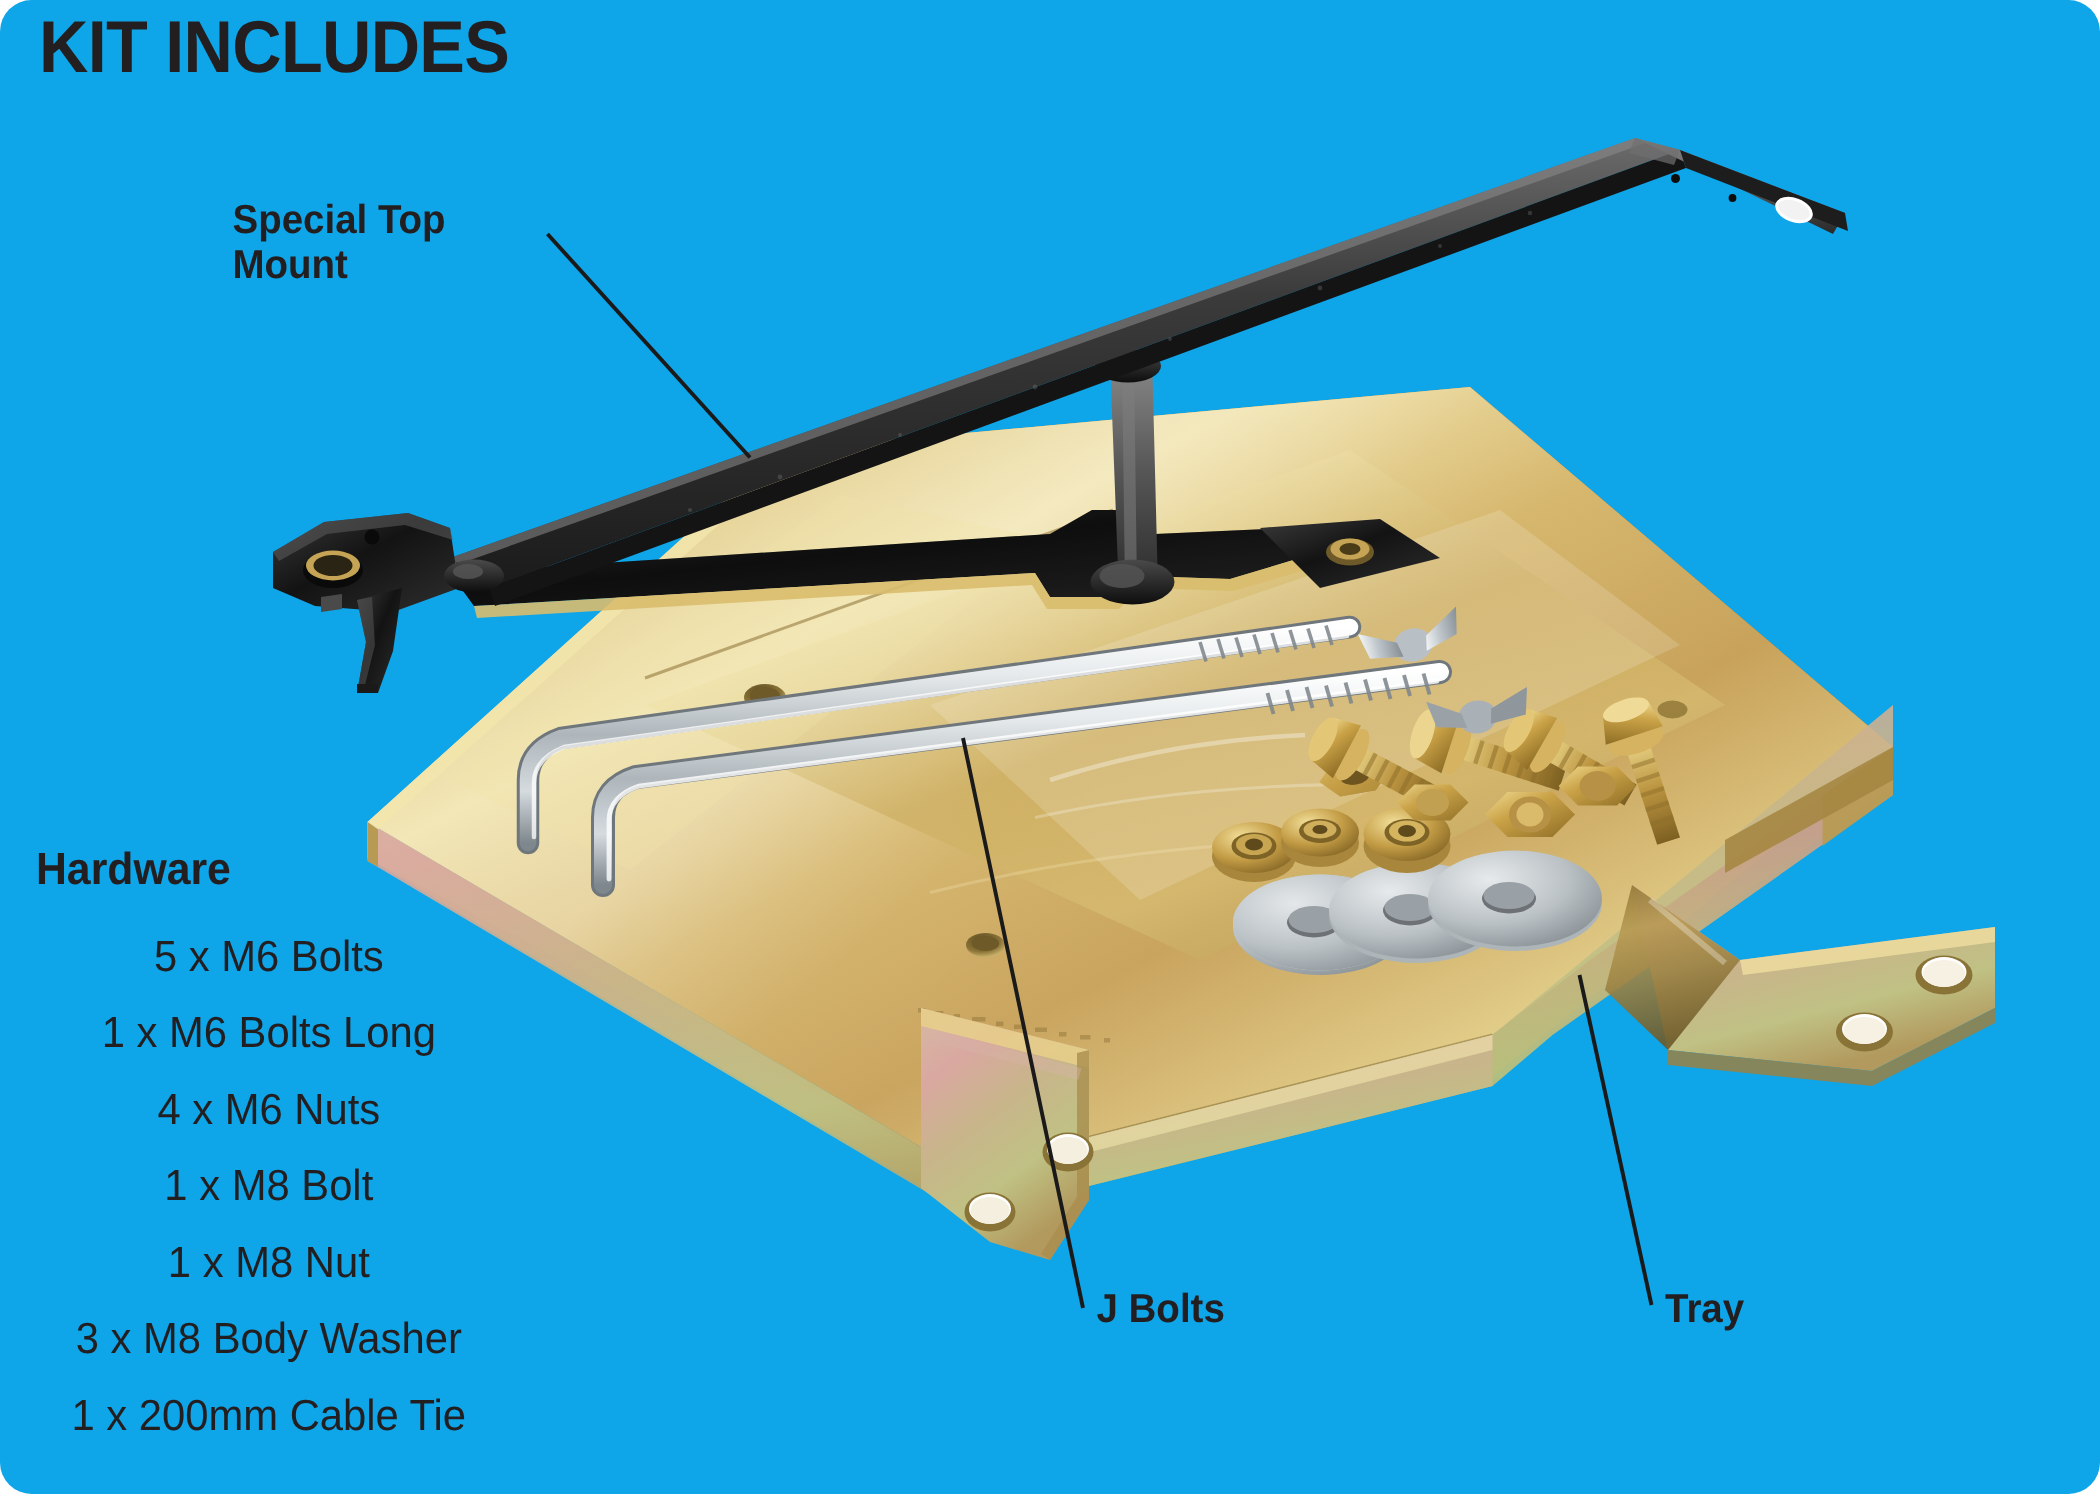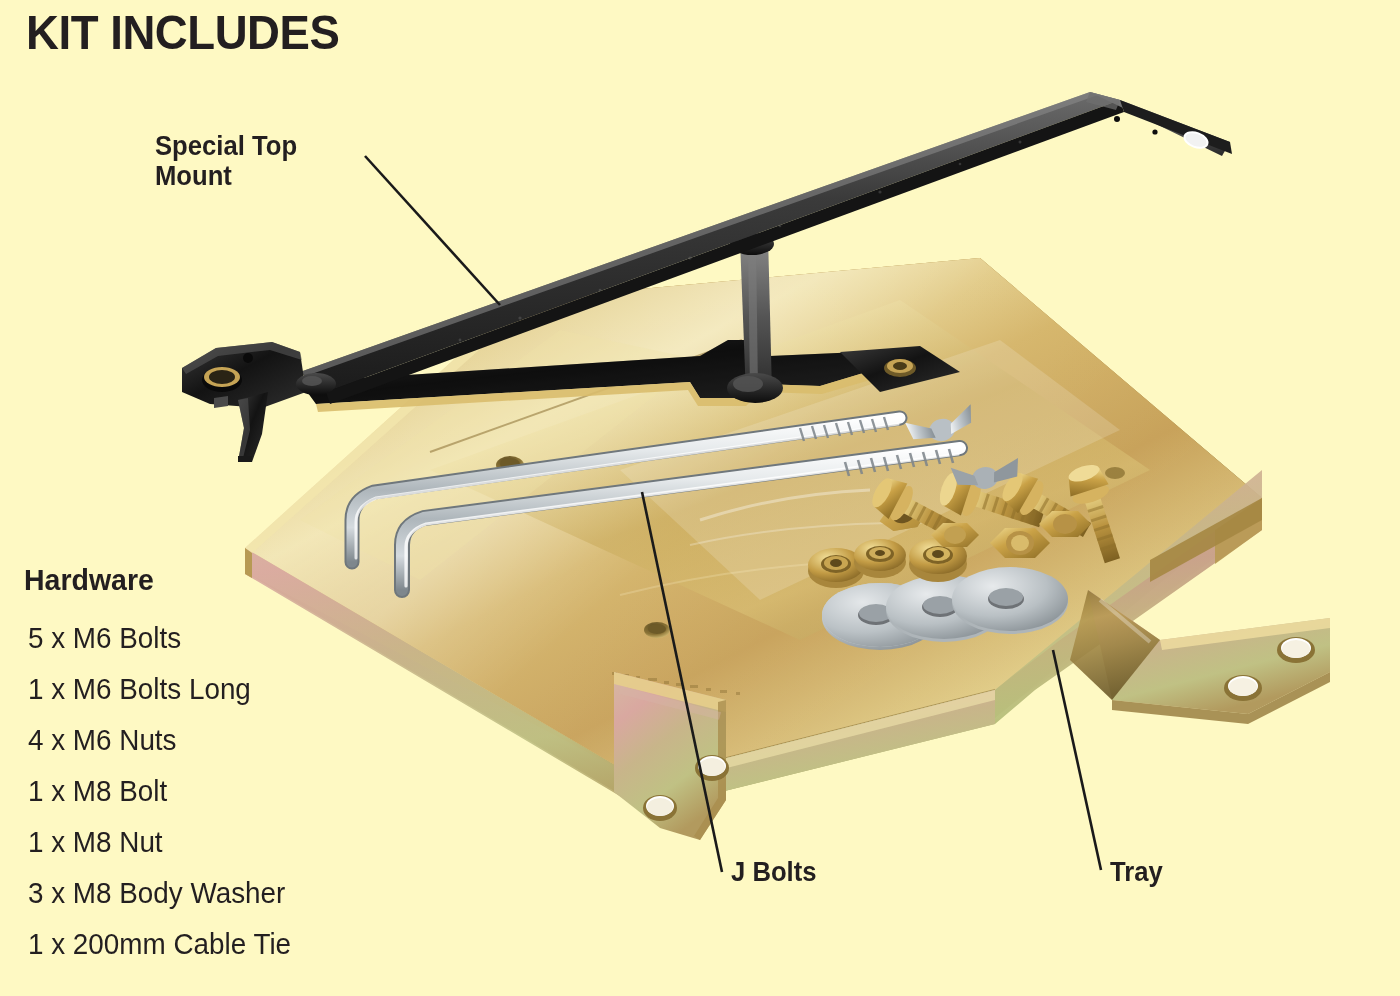--- a/index.html
+++ b/index.html
@@ -1,34 +1,34 @@
 <!DOCTYPE html>
 <html><head>
 <meta charset="utf-8">
 <style>
   html,body{margin:0;padding:0;background:#ffffff;}
   body{width:1400px;height:996px;position:relative;overflow:hidden;
        font-family:"Liberation Sans","DejaVu Sans",sans-serif;color:#231f20;}
 
-  #stage{position:absolute;inset:0;width:1400px;height:996px;background:#fef9c3;}
+  #stage{position:absolute;inset:0;width:1400px;height:996px;background:#0ea5e9;border-radius:21px;}
 
   
   .title{position:absolute;left:26px;top:8px;font-size:49px;font-weight:bold;
          letter-spacing:-0.5px;line-height:1;color:#231f20;
          transform:scaleX(0.93);transform-origin:left top;}
 
   .callout{position:absolute;font-size:27px;font-weight:bold;line-height:1.12;
            color:#231f20;transform:scaleX(0.95);transform-origin:left top;}
   #callout-top-mount{left:155px;top:131px;width:230px;}
   #callout-j-bolts{left:731px;top:857px;}
   #callout-tray{left:1110px;top:857px;}
 
   .hw-title{position:absolute;left:24px;top:563px;font-size:30px;font-weight:bold;
             transform:scaleX(0.95);transform-origin:left top;}
-  .hw-list{position:absolute;left:28px;top:613px;width:340px;}
+  .hw-list{position:absolute;left:16px;top:613px;width:340px;text-align:center;}
   .hw-list li{list-style:none;font-size:29px;line-height:51px;font-weight:400;
               white-space:nowrap;transform:scaleX(0.96);transform-origin:left center;}
   .hw-list{margin:0;padding:0;}
 
   
   #art{position:absolute;left:0;top:0;width:1400px;height:996px;}
 </style>
 </head>
 <body>
 

